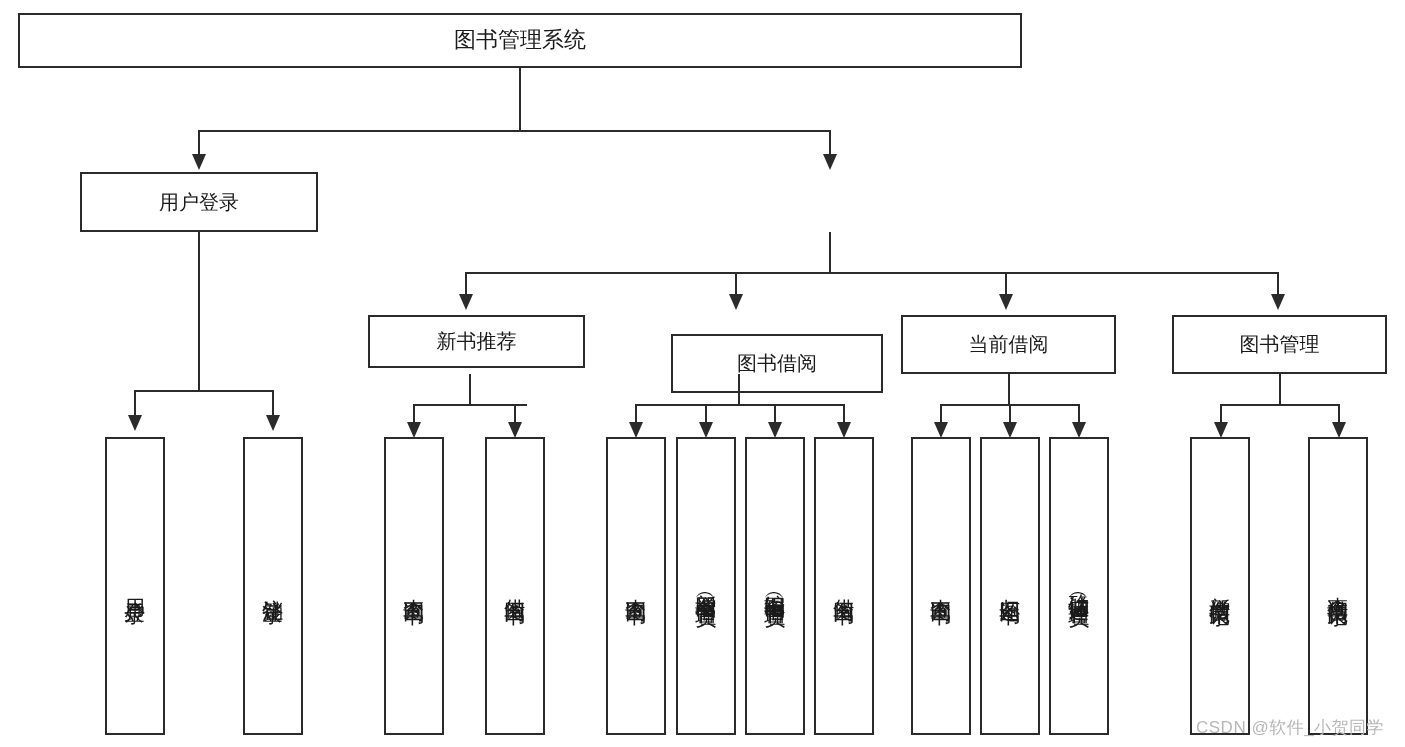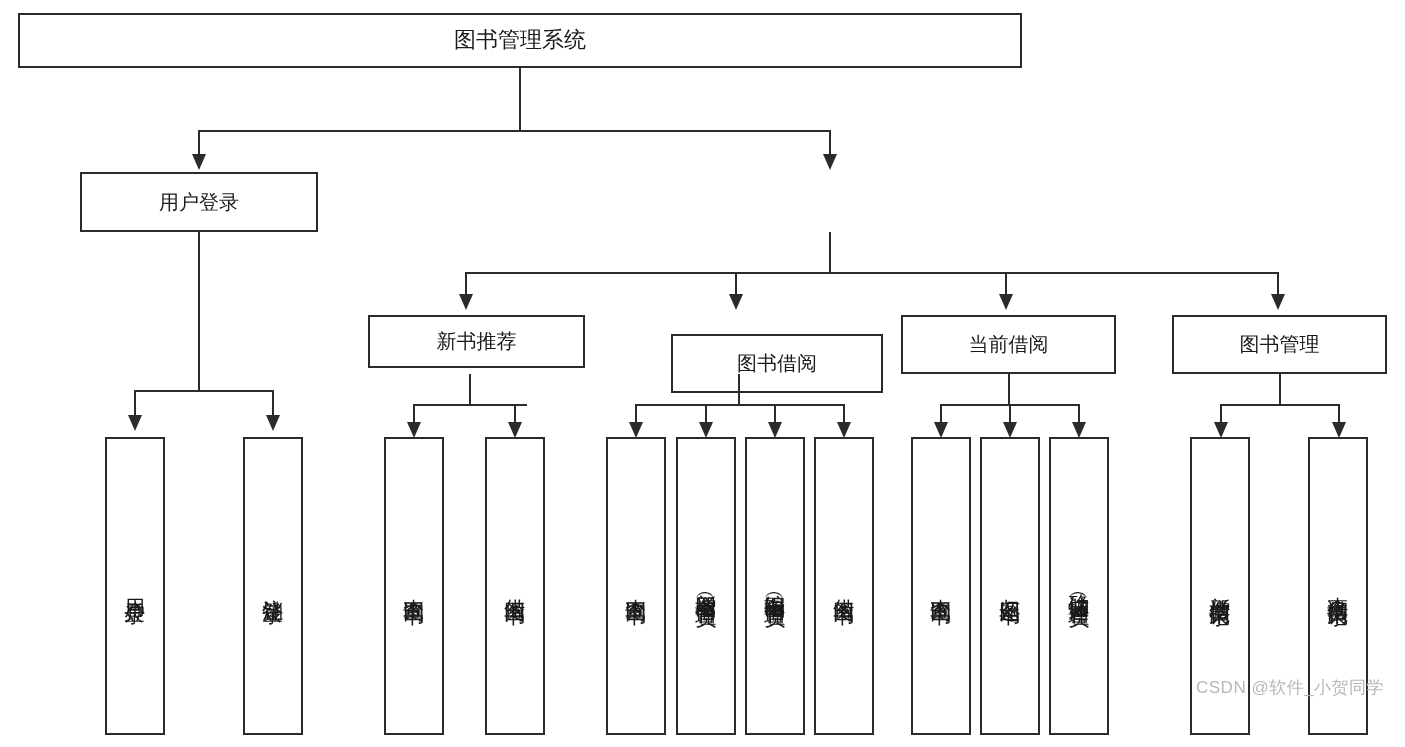--- a/index.html
+++ b/index.html
@@ -203,15 +203,15 @@
     <span class="vtext">确认归还（管理员）</span>
   </div>
 
   <div class="node leaf" style="left:1190px; top:437px; width:60px; height:298px;">
     <span class="vtext">新增借阅记录</span>
   </div>
   <div class="node leaf" style="left:1308px; top:437px; width:60px; height:298px;">
     <span class="vtext">查询借阅记录</span>
   </div>
 
-  <div id="watermark" style="left:1196px; top:676px;">CSDN @软件_小贺同学</div>
+  <div id="watermark" style="left:1196px; top:716px;">CSDN @软件_小贺同学</div>
 
 </div>
 
 </body></html>

